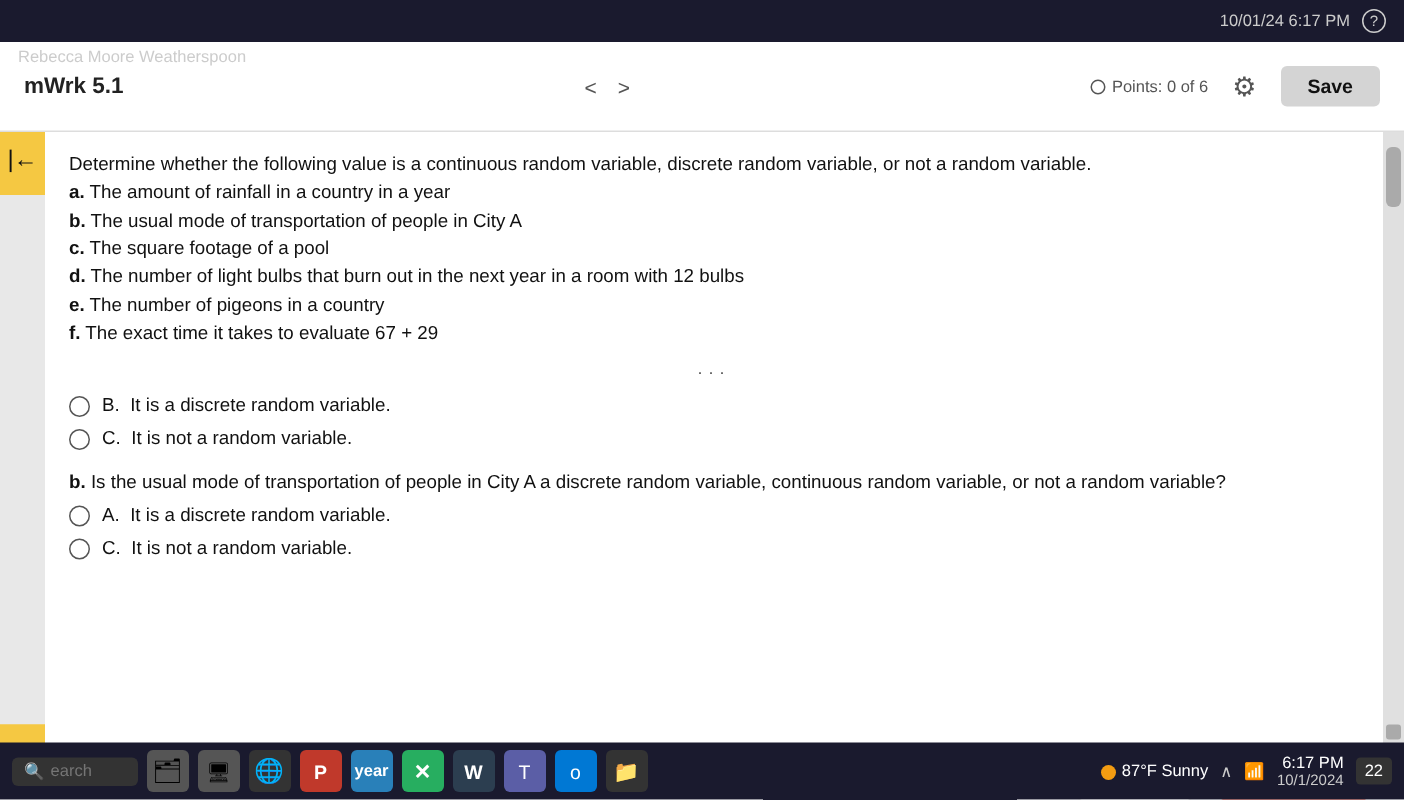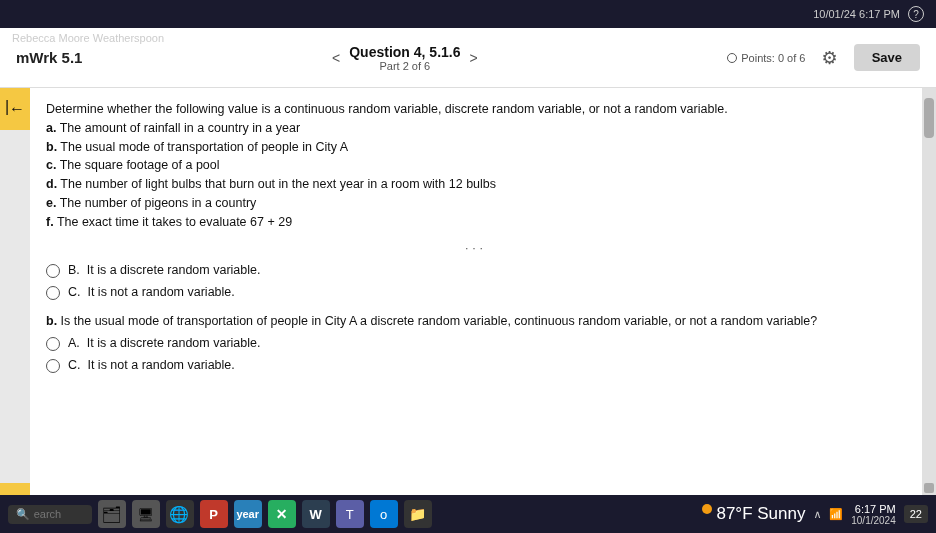--- a/index.html
+++ b/index.html
@@ -279,24 +279,24 @@
     }
     .taskbar-icon.gray { background: #555; }
 
     .taskbar-right {
       display: flex;
       align-items: center;
       gap: 8px;
     }
     .taskbar-weather {
       display: flex;
-      align-items: flex-start;
+      align-items: flex-end;
       gap: 4px;
       color: #fff;
-      font-size: 17px;
+      font-size: 11px;
     }
     .weather-dot {
       width: 10px;
       height: 10px;
       border-radius: 50%;
       background: #f39c12;
     }
     .taskbar-time {
       color: #fff;
       font-size: 11px;
@@ -340,24 +340,20 @@
     <span style="border:1.5px solid #ccc;border-radius:50%;width:16px;height:16px;display:inline-flex;align-items:center;justify-content:center;font-size:10px;cursor:pointer;color:#ccc;">?</span>
   </div>
 </div>
 
 <div class="header">
   <div class="header-left">
     <span class="mwrk-title">mWrk 5.1</span>
   </div>
   <div class="nav-arrows">
     <button class="nav-arrow-btn">&lt;</button>
-    <div class="question-info">
-      <div class="question-title">Question 4, 5.1.6</div>
-      <div class="question-part">Part 2 of 6</div>
-    </div>
     <button class="nav-arrow-btn">&gt;</button>
   </div>
   <div class="header-right">
     <div class="hw-score">
       <div class="hw-points">
         <span class="points-circle"></span>
         <span>Points: 0 of 6</span>
       </div>
     </div>
     <span class="gear-icon">⚙</span>

